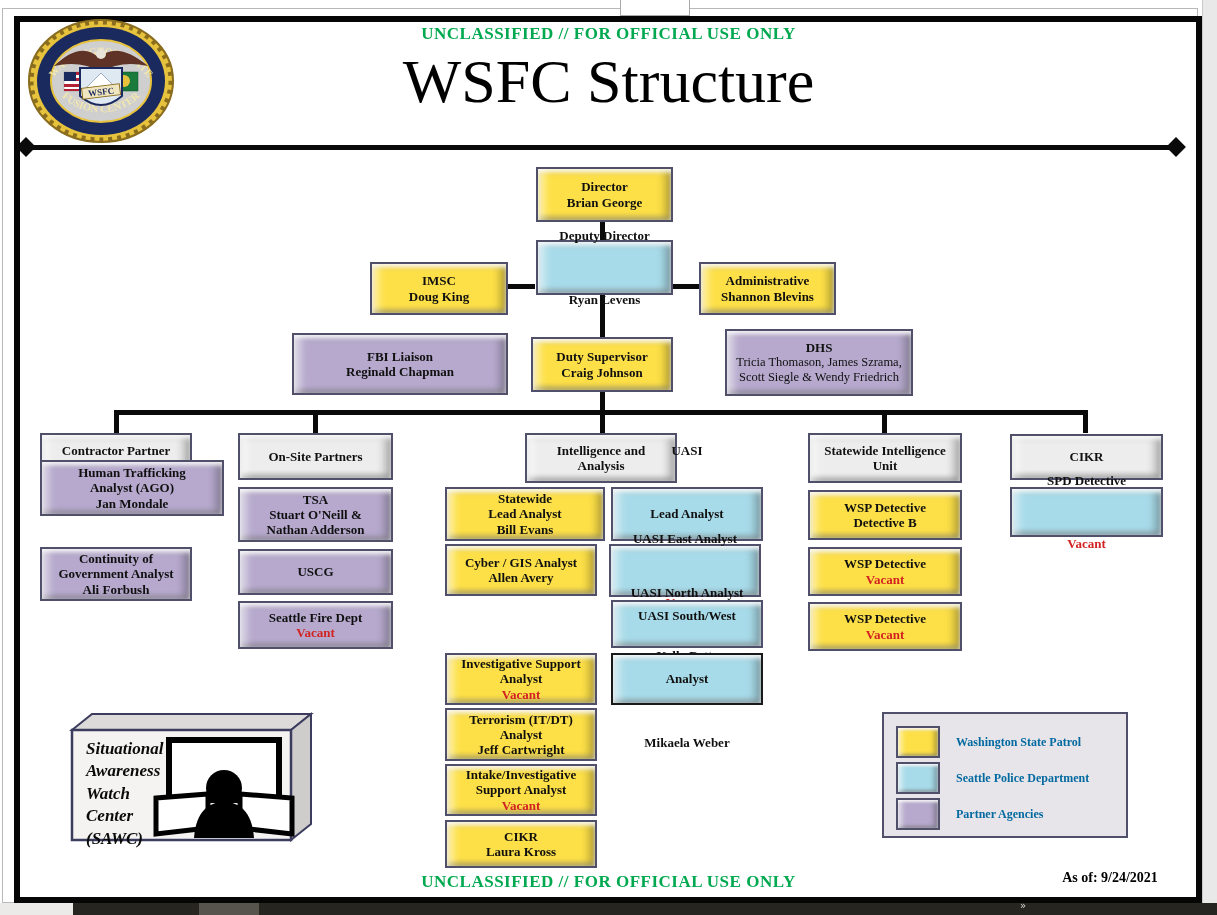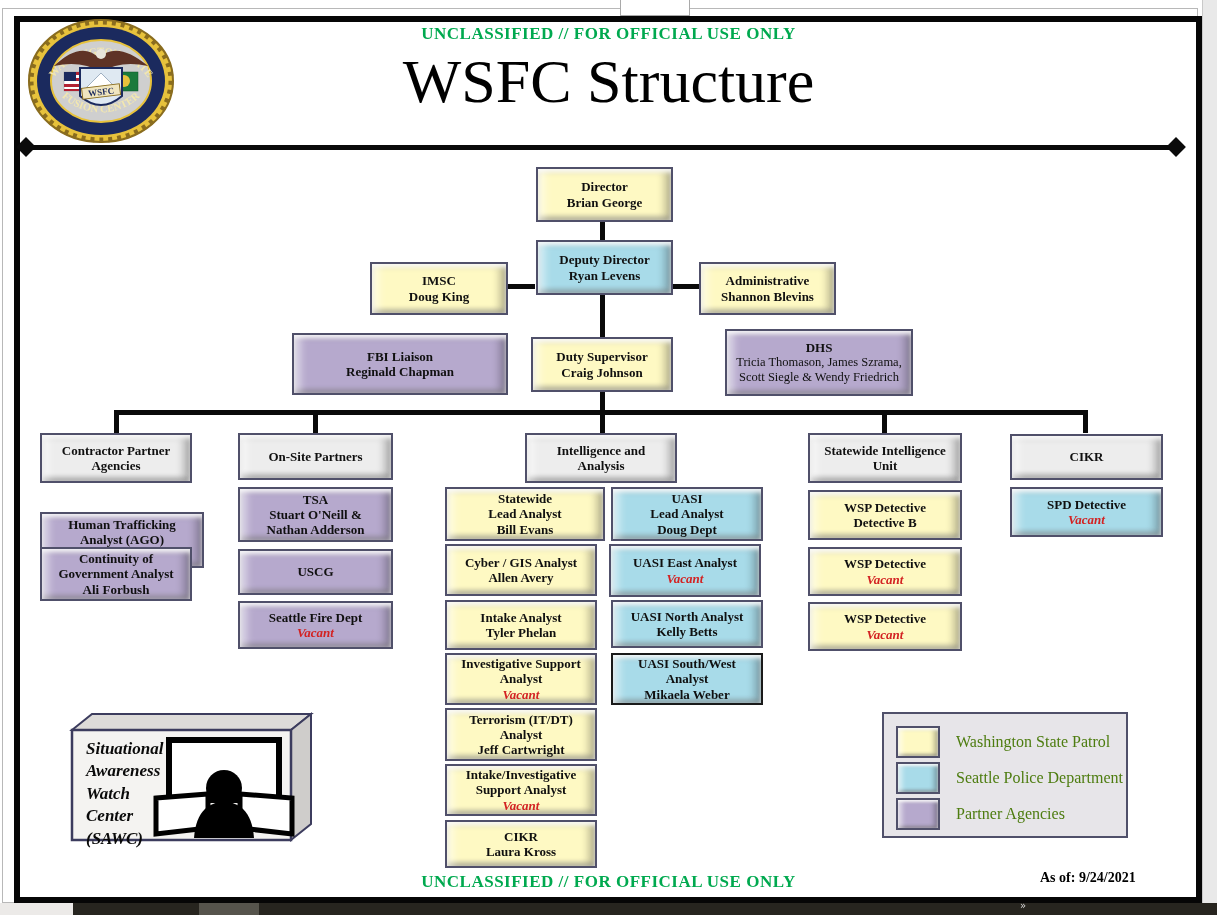--- a/index.html
+++ b/index.html
@@ -11,38 +11,38 @@
   .vscroll{position:absolute;right:0;top:0;width:14px;height:903px;background:#e9e9e9;border-left:1px solid #c9c9c9;}
   .taskbar{position:absolute;left:0;top:903px;width:1217px;height:12px;background:#eceae8;}
   .taskbar .dark{position:absolute;left:73px;top:0;width:1144px;height:12px;background:#27251f;}
   .taskbar .seg{position:absolute;left:126px;top:0;width:60px;height:12px;background:#56544c;}
   .taskbar .ovf{position:absolute;left:947px;top:-3px;color:#d8d8d8;font:10px "DejaVu Sans",sans-serif;}
   
   .classif{position:absolute;left:0;width:1217px;text-align:center;font-weight:bold;font-size:17px;color:#00a94f;letter-spacing:.5px;}
   .classif.top{top:24px;}
   .classif.bottom{top:872px;}
   .big-title{position:absolute;left:0;top:46px;width:1217px;text-align:center;font-size:62px;color:#000;}
-  .asof{position:absolute;left:1040px;top:870px;width:140px;text-align:left;font-weight:bold;font-size:14px;color:#000;}
+  .asof{position:absolute;left:1040px;top:870px;width:140px;text-align:center;font-weight:bold;font-size:14px;color:#000;}
   .hline{position:absolute;left:30px;top:145px;width:1143px;height:5px;background:#0a0a0a;}
   .dia{position:absolute;top:140px;width:14px;height:14px;background:#0a0a0a;transform:rotate(45deg);}
   .dia.l{left:19px;} .dia.r{left:1169px;}
   
   .ob{position:absolute;border:2px solid #50506a;display:flex;flex-direction:column;justify-content:center;align-items:center;text-align:center;
       font-weight:bold;font-size:13px;line-height:1.18;color:#101010;padding:2px;box-sizing:border-box;
       box-shadow:inset 0 3px 4px rgba(255,255,255,.85),inset 6px 0 8px rgba(255,255,255,.60),inset -6px 0 8px rgba(0,0,0,.28),inset 0 -3px 5px rgba(0,0,0,.30);}
-  .wsp{background:#fef9c3;} .spd{background:#a8dbe9;} .partner{background:#b6a9cd;} .hdr{background:#ededed;}
-  .vac{color:#d32222;font-style:italic;}
+  .wsp{background:#fde047;} .spd{background:#a8dbe9;gap:48px;} .partner{background:#b6a9cd;} .hdr{background:#ededed;}
+  .vac{color:#d32222;}
   .reg{font-weight:normal;font-size:12.5px;}
   .conn{position:absolute;background:#0a0a0a;}
   
   .legend{position:absolute;left:882px;top:712px;width:246px;height:126px;background:#e7e5e9;border:2px solid #50506a;box-sizing:border-box;}
   .lg-row{position:absolute;left:12px;height:32px;display:flex;align-items:center;}
   .lg-sw{width:44px;height:32px;border:2px solid #50506a;box-sizing:border-box;
          box-shadow:inset 0 2px 3px rgba(255,255,255,.85),inset 4px 0 5px rgba(255,255,255,.6),inset -4px 0 5px rgba(0,0,0,.28),inset 0 -2px 3px rgba(0,0,0,.3);}
-  .lg-lb{margin-left:16px;font-weight:normal;font-size:16px;color:#4d7c0f;white-space:nowrap;}
+  .lg-lb{margin-left:16px;font-weight:bold;font-size:12px;color:#0369a1;white-space:nowrap;}
   
   .sawc{position:absolute;left:66px;top:710px;width:248px;height:146px;}
   .sawc-text{position:absolute;left:20px;top:28px;font-weight:bold;font-style:italic;font-size:17px;line-height:1.32;color:#0a0a0a;}
   .logo{position:absolute;left:26px;top:18px;}
 </style>
 </head>
 <body>
 
 <div class="stage">
 
@@ -131,21 +131,21 @@
   <div class="ob partner" style="left:725px;top:329px;width:188px;height:67px">
     <div>DHS</div>
     <div class="reg">Tricia Thomason, James Szrama,</div>
     <div class="reg">Scott Siegle &amp; Wendy Friedrich</div>
   </div>
 
   <div class="ob hdr" style="left:40px;top:433px;width:152px;height:50px">
     <div>Contractor Partner</div>
     <div>Agencies</div>
   </div>
-  <div class="ob partner" style="left:40px;top:512px;width:164px;height:56px">
+  <div class="ob partner" style="left:40px;top:460px;width:184px;height:56px">
     <div>Human Trafficking</div>
     <div>Analyst (AGO)</div>
     <div>Jan Mondale</div>
   </div>
   <div class="ob partner" style="left:40px;top:547px;width:152px;height:54px">
     <div>Continuity of</div>
     <div>Government Analyst</div>
     <div>Ali Forbush</div>
   </div>
 
@@ -171,24 +171,20 @@
   </div>
 
   <div class="ob wsp" style="left:445px;top:487px;width:160px;height:54px">
     <div>Statewide</div>
     <div>Lead Analyst</div>
     <div>Bill Evans</div>
   </div>
   <div class="ob wsp" style="left:445px;top:544px;width:152px;height:52px">
     <div>Cyber / GIS Analyst</div>
     <div>Allen Avery</div>
-  </div>
-  <div class="ob wsp" style="left:445px;top:600px;width:152px;height:50px">
-    <div>Intake Analyst</div>
-    <div>Tyler Phelan</div>
   </div>
   <div class="ob wsp" style="left:445px;top:653px;width:152px;height:52px">
     <div>Investigative Support</div>
     <div>Analyst</div>
     <div class="vac">Vacant</div>
   </div>
   <div class="ob wsp" style="left:445px;top:708px;width:152px;height:53px">
     <div>Terrorism (IT/DT)</div>
     <div>Analyst</div>
     <div>Jeff Cartwright</div>

